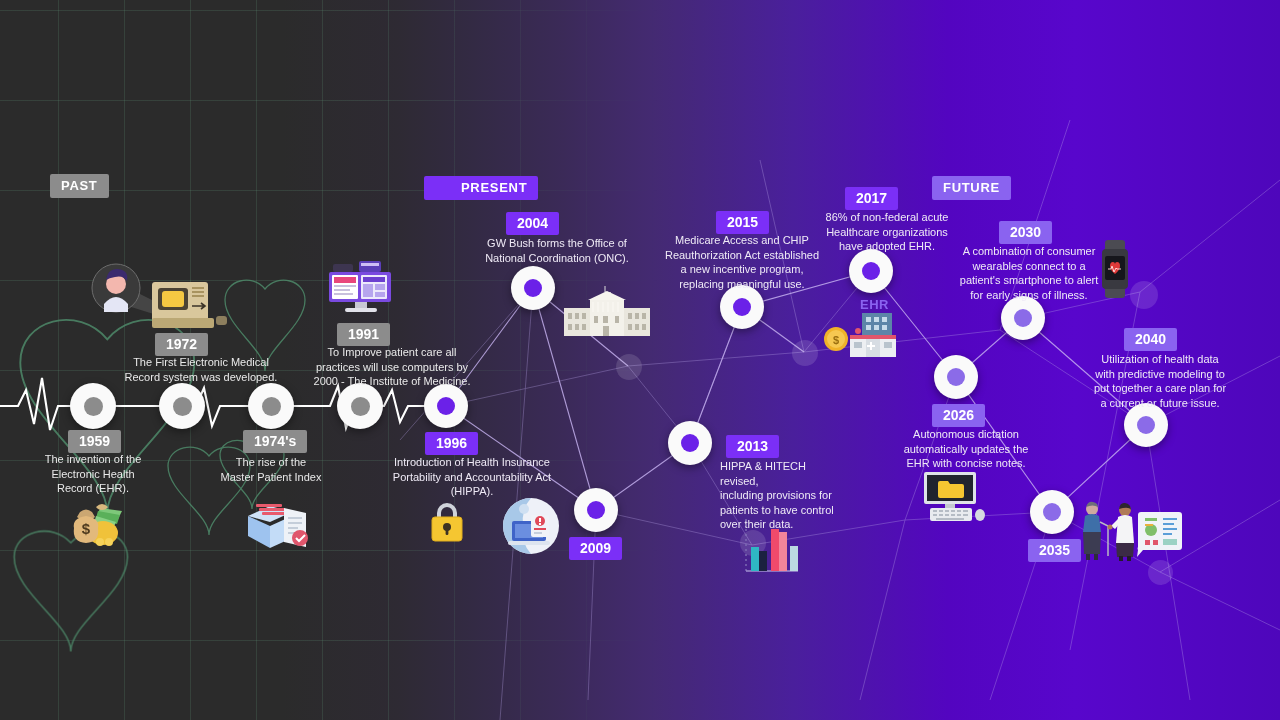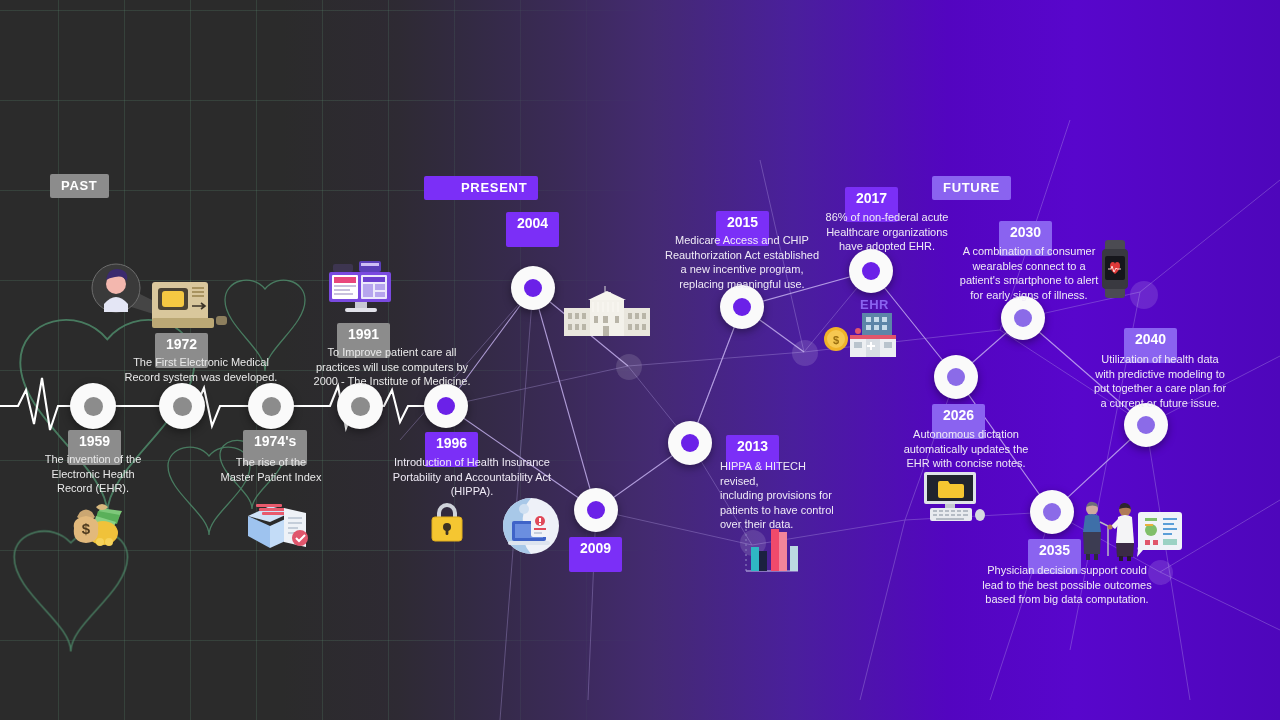--- a/index.html
+++ b/index.html
@@ -22,21 +22,21 @@
     pointer-events:none;}
   .svglayer{position:absolute;left:0;top:0;width:1280px;height:720px;pointer-events:none;}
 
   
   .era-chip{position:absolute;padding:4px 11px 5px;font-size:13px;font-weight:bold;
     letter-spacing:.7px;color:#fff;border-radius:2px;}
   .era-past{background:#8c8c8c;}
   .era-present,.era-future{background:#7b2ff7;}
   .era-future{background:#8a63f0;}
 
-  .year-chip{position:absolute;padding:3px 11px 16px;font-size:14px;font-weight:bold;
+  .year-chip{position:absolute;padding:3px 11px 4px;font-size:14px;font-weight:bold;
     color:#fff;border-radius:2px;white-space:nowrap;}
   .yc-gray{background:#8c8c8c;}
   .yc-purple{background:#7b2ff7;}
   .yc-lilac{background:#8a63f0;}
 
   .desc{position:absolute;font-size:11px;line-height:1.32;color:#efeaf6;text-align:center;}
   .desc-dark{color:#e9e9e9;}
 
   
   .node{position:absolute;border-radius:50%;background:#fafafa;
@@ -199,20 +199,22 @@
   <div class="year-chip yc-gray" style="left:243px;top:430px;">1974's</div>
   <div class="desc desc-dark" style="left:197px;top:455px;width:148px;white-space:pre-line;">The rise of the
 Master Patient Index</div>
 
   <div class="year-chip yc-purple" style="left:425px;top:432px;">1996</div>
   <div class="desc" style="left:363px;top:455px;width:218px;white-space:pre-line;">Introduction of Health Insurance
 Portability and Accountability Act
 (HIPPA).</div>
 
   <div class="year-chip yc-purple" style="left:506px;top:212px;">2004</div>
+  <div class="desc" style="left:448px;top:236px;width:218px;white-space:pre-line;">GW Bush forms the Office of
+National Coordination (ONC).</div>
 
   <div class="year-chip yc-purple" style="left:569px;top:537px;">2009</div>
 
   <div class="year-chip yc-purple" style="left:726px;top:435px;">2013</div>
   <div class="desc" style="left:720px;top:459px;width:118px;text-align:left;white-space:pre-line;">HIPPA &amp; HITECH revised,
 including provisions for
 patients to have control
 over their data.</div>
 
   <div class="year-chip yc-purple" style="left:716px;top:211px;">2015</div>
@@ -231,23 +233,20 @@
 automatically updates the
 EHR with concise notes.</div>
 
   <div class="year-chip yc-lilac" style="left:999px;top:221px;">2030</div>
   <div class="desc" style="left:953px;top:244px;width:152px;white-space:pre-line;">A combination of consumer
 wearables connect to a
 patient's smartphone to alert
 for early signs of illness.</div>
 
   <div class="year-chip yc-lilac" style="left:1028px;top:539px;">2035</div>
-  <div class="desc" style="left:968px;top:563px;width:198px;white-space:pre-line;">Physician decision support could
-lead to the best possible outcomes
-based from big data computation.</div>
 
   <div class="year-chip yc-lilac" style="left:1124px;top:328px;">2040</div>
   <div class="desc" style="left:1085px;top:352px;width:150px;white-space:pre-line;">Utilization of health data
 with predictive modeling to
 put together a care plan for
 a current or future issue.</div>
 
   <svg class="ill" style="left:82px;top:250px;" width="160" height="100" viewBox="0 0 160 100">
     <path d="M46 38 L78 54 L78 66 L46 56 Z" fill="#4a4a4a" opacity=".85"></path>
     <circle cx="34" cy="38" r="24" fill="#3a3a3a" stroke="#6d6d6d" stroke-width="1"></circle>

